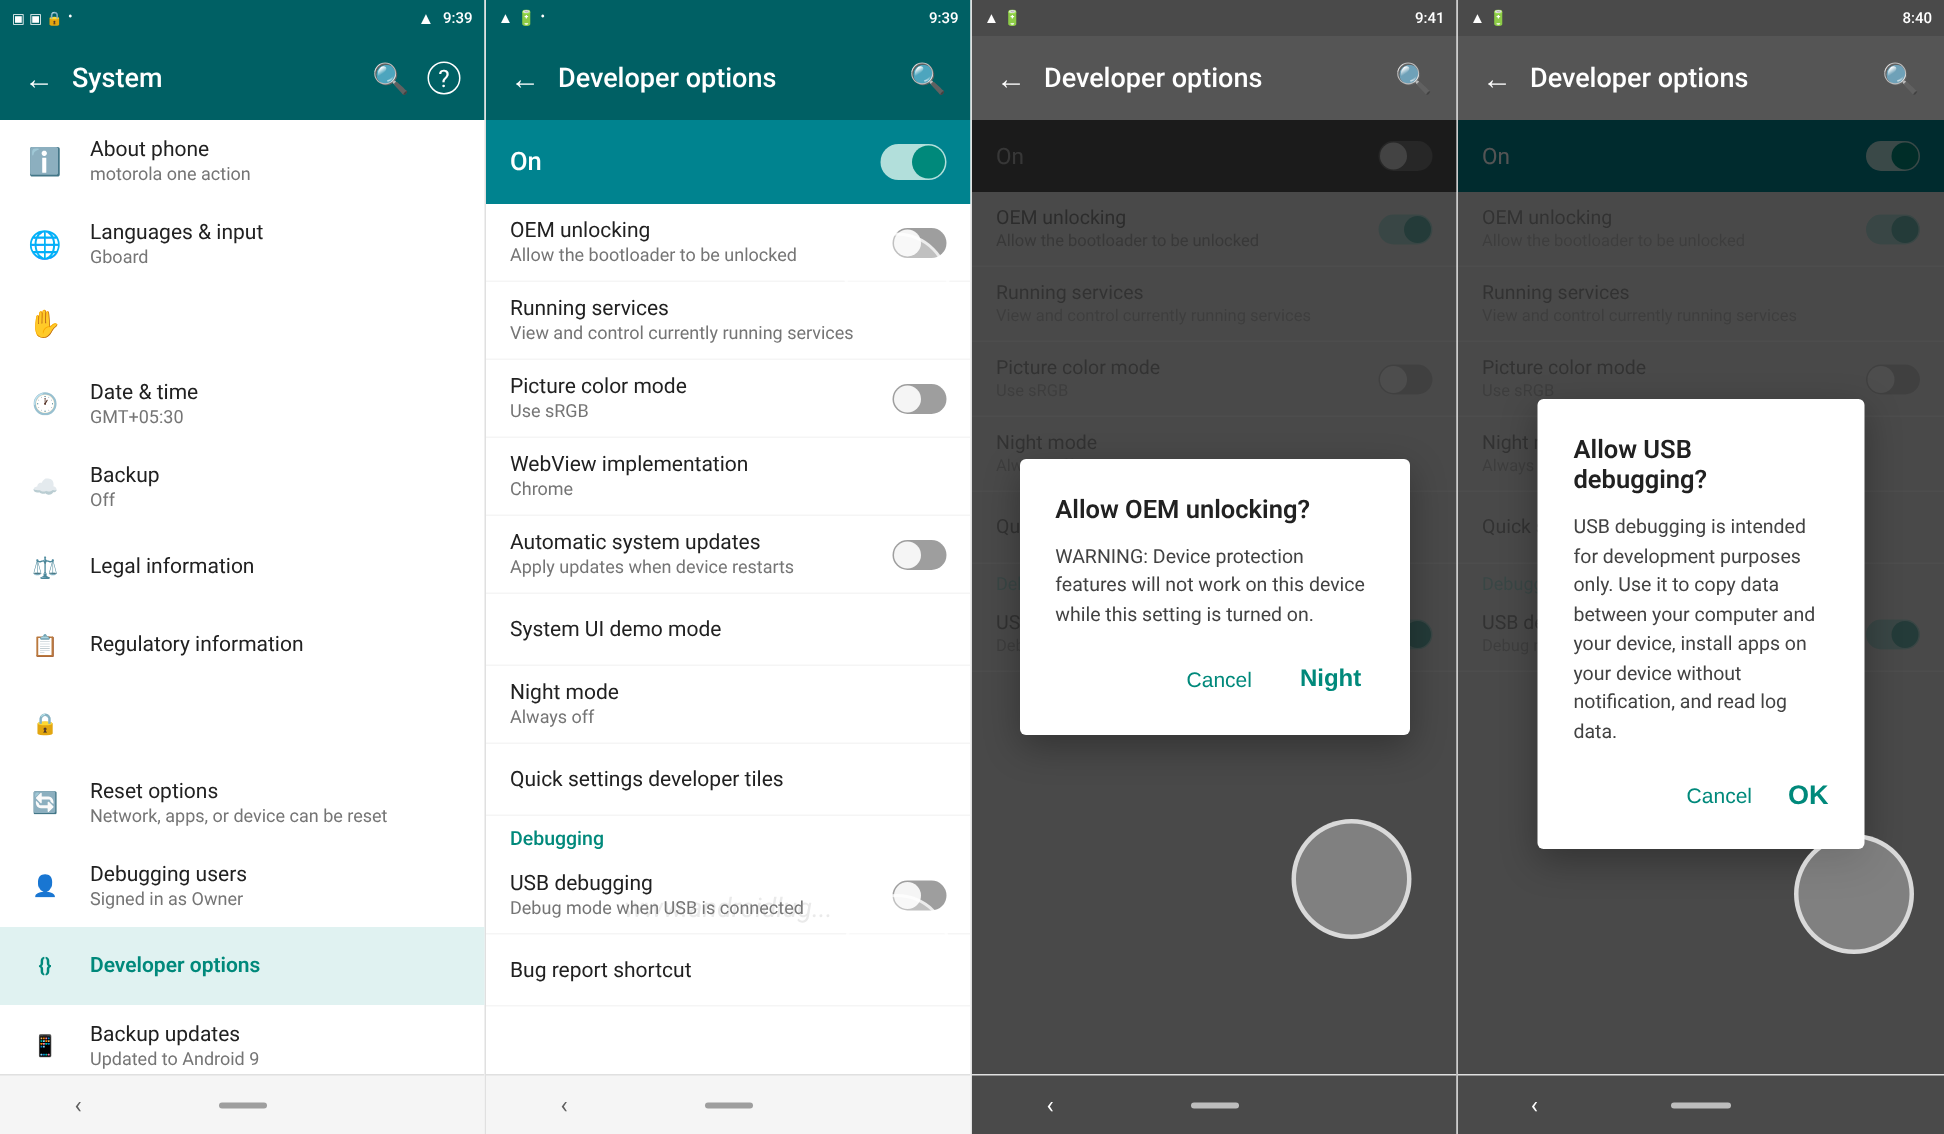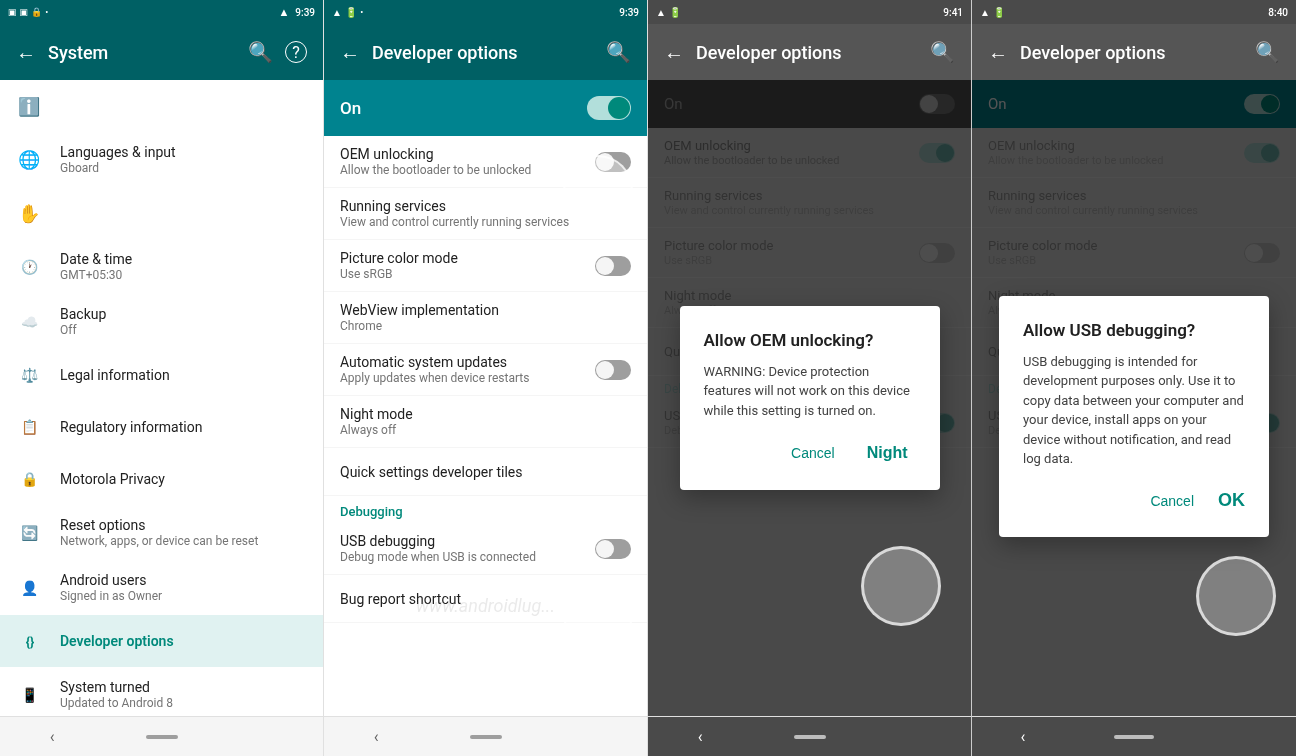--- a/index.html
+++ b/index.html
@@ -106,20 +106,24 @@
       <span class="app-bar-icon">←</span>
       <span class="app-bar-title">System</span>
       <span class="app-bar-icon">🔍</span>
       <span class="app-bar-icon" style="font-size:16px;border:1px solid #fff;border-radius:50%;width:22px;height:22px;display:flex;align-items:center;justify-content:center;">?</span>
     </div>
 
     <div class="settings-list">
 
       <div class="settings-item">
         <div class="settings-item-icon">ℹ️</div>
+        <div class="settings-item-text">
+          <div class="settings-item-title">About phone</div>
+          <div class="settings-item-subtitle">motorola one action</div>
+        </div>
       </div>
 
       <div class="settings-item">
         <div class="settings-item-icon">🌐</div>
         <div class="settings-item-text">
           <div class="settings-item-title">Languages &amp; input</div>
           <div class="settings-item-subtitle">Gboard</div>
         </div>
       </div>
 
@@ -152,53 +156,50 @@
 
       <div class="settings-item">
         <div class="settings-item-icon" style="font-size:14px;">📋</div>
         <div class="settings-item-text">
           <div class="settings-item-title">Regulatory information</div>
         </div>
       </div>
 
       <div class="settings-item">
         <div class="settings-item-icon" style="font-size:14px;">🔒</div>
-        <div class="settings-item-text">
-          <div class="settings-item-title">Motorola Privacy</div>
-        </div>
       </div>
 
       <div class="settings-item">
         <div class="settings-item-icon" style="font-size:14px;">🔄</div>
         <div class="settings-item-text">
           <div class="settings-item-title">Reset options</div>
           <div class="settings-item-subtitle">Network, apps, or device can be reset</div>
         </div>
       </div>
 
       <div class="settings-item">
         <div class="settings-item-icon" style="font-size:14px;">👤</div>
         <div class="settings-item-text">
-          <div class="settings-item-title">Android users</div>
+          <div class="settings-item-title">Debugging users</div>
           <div class="settings-item-subtitle">Signed in as Owner</div>
         </div>
       </div>
 
       <div class="settings-item settings-item-active" style="background:#e0f2f1;">
         <div class="settings-item-icon" style="font-size:13px;font-weight:700;color:#00897b;">{}</div>
         <div class="settings-item-text">
           <div class="settings-item-title" style="color:#00897b;font-weight:600;">Developer options</div>
         </div>
       </div>
 
       <div class="settings-item">
         <div class="settings-item-icon" style="font-size:14px;">📱</div>
         <div class="settings-item-text">
-          <div class="settings-item-title">System turned</div>
-          <div class="settings-item-subtitle">Updated to Android 8</div>
+          <div class="settings-item-title">Backup updates</div>
+          <div class="settings-item-subtitle">Updated to Android 9</div>
         </div>
       </div>
     </div>
 
     <div class="nav-bottom">
       <span class="nav-btn">‹</span>
       <div class="nav-pill"></div>
       <span style="width:20px;"></span>
     </div>
   </div>
@@ -258,20 +259,25 @@
           <div class="dev-item-subtitle">Chrome</div>
         </div>
       </div>
       <div class="dev-item">
         <div class="dev-item-text">
           <div class="dev-item-title">Automatic system updates</div>
           <div class="dev-item-subtitle">Apply updates when device restarts</div>
         </div>
         <div class="toggle toggle-off">
           <div class="toggle-thumb toggle-thumb-off"></div>
+        </div>
+      </div>
+      <div class="dev-item">
+        <div class="dev-item-text">
+          <div class="dev-item-title">System UI demo mode</div>
         </div>
       </div>
       <div class="dev-item">
         <div class="dev-item-text">
           <div class="dev-item-title">Night mode</div>
           <div class="dev-item-subtitle">Always off</div>
         </div>
       </div>
       <div class="dev-item">
         <div class="dev-item-text">
@@ -474,21 +480,21 @@
           <div class="dev-item-title" style="font-size:13px;color:#555;">USB debugging</div>
           <div class="dev-item-subtitle" style="font-size:11px;color:#999;">Debug mode when USB is connected</div>
         </div>
         <div class="toggle toggle-on" style="background:#80cbc4;">
           <div class="toggle-thumb toggle-thumb-on"></div>
         </div>
       </div>
     </div>
 
     <div class="dialog-overlay" style="top:80px; bottom:40px; align-items:center; justify-content:center;">
-      <div class="dialog" style="width:270px;margin-top:36px;">
+      <div class="dialog" style="width:218px;margin-top:36px;">
         <div class="dialog-title">Allow USB debugging?</div>
         <div class="dialog-body">USB debugging is intended for development purposes only. Use it to copy data between your computer and your device, install apps on your device without notification, and read log data.</div>
         <div class="dialog-actions">
           <button class="dialog-btn">Cancel</button>
           <button class="dialog-btn-ok">OK</button>
         </div>
       </div>
 
       <div style="position:absolute; bottom:80px; right:20px; width:80px; height:80px; border-radius:50%; background:rgba(255,255,255,0.3); border:3px solid rgba(255,255,255,0.7); pointer-events:none;"></div>
     </div>

